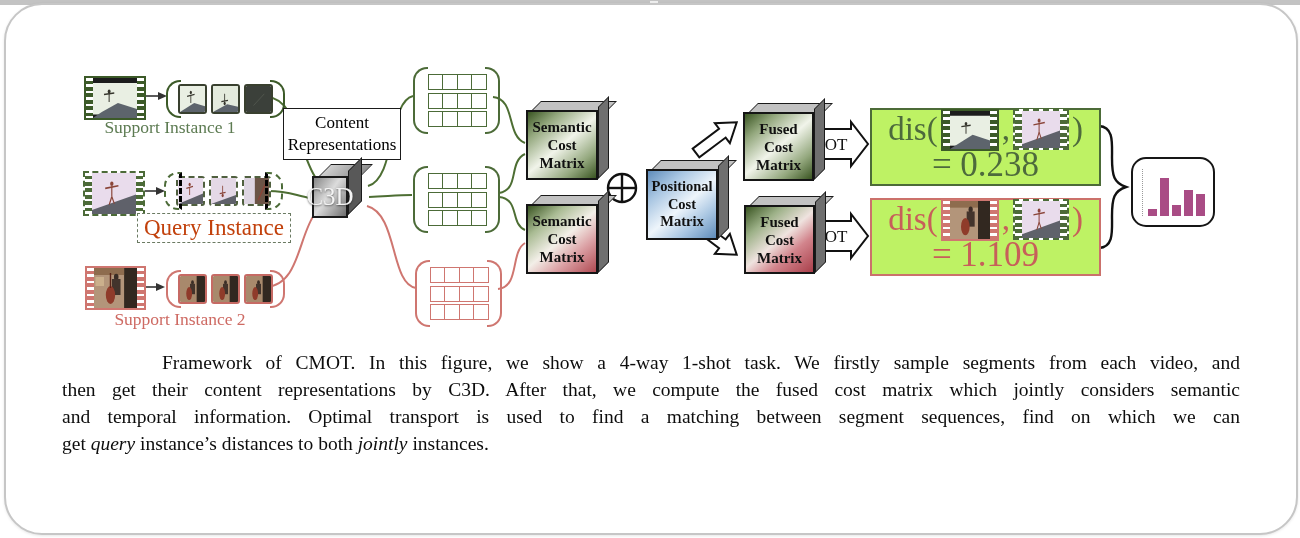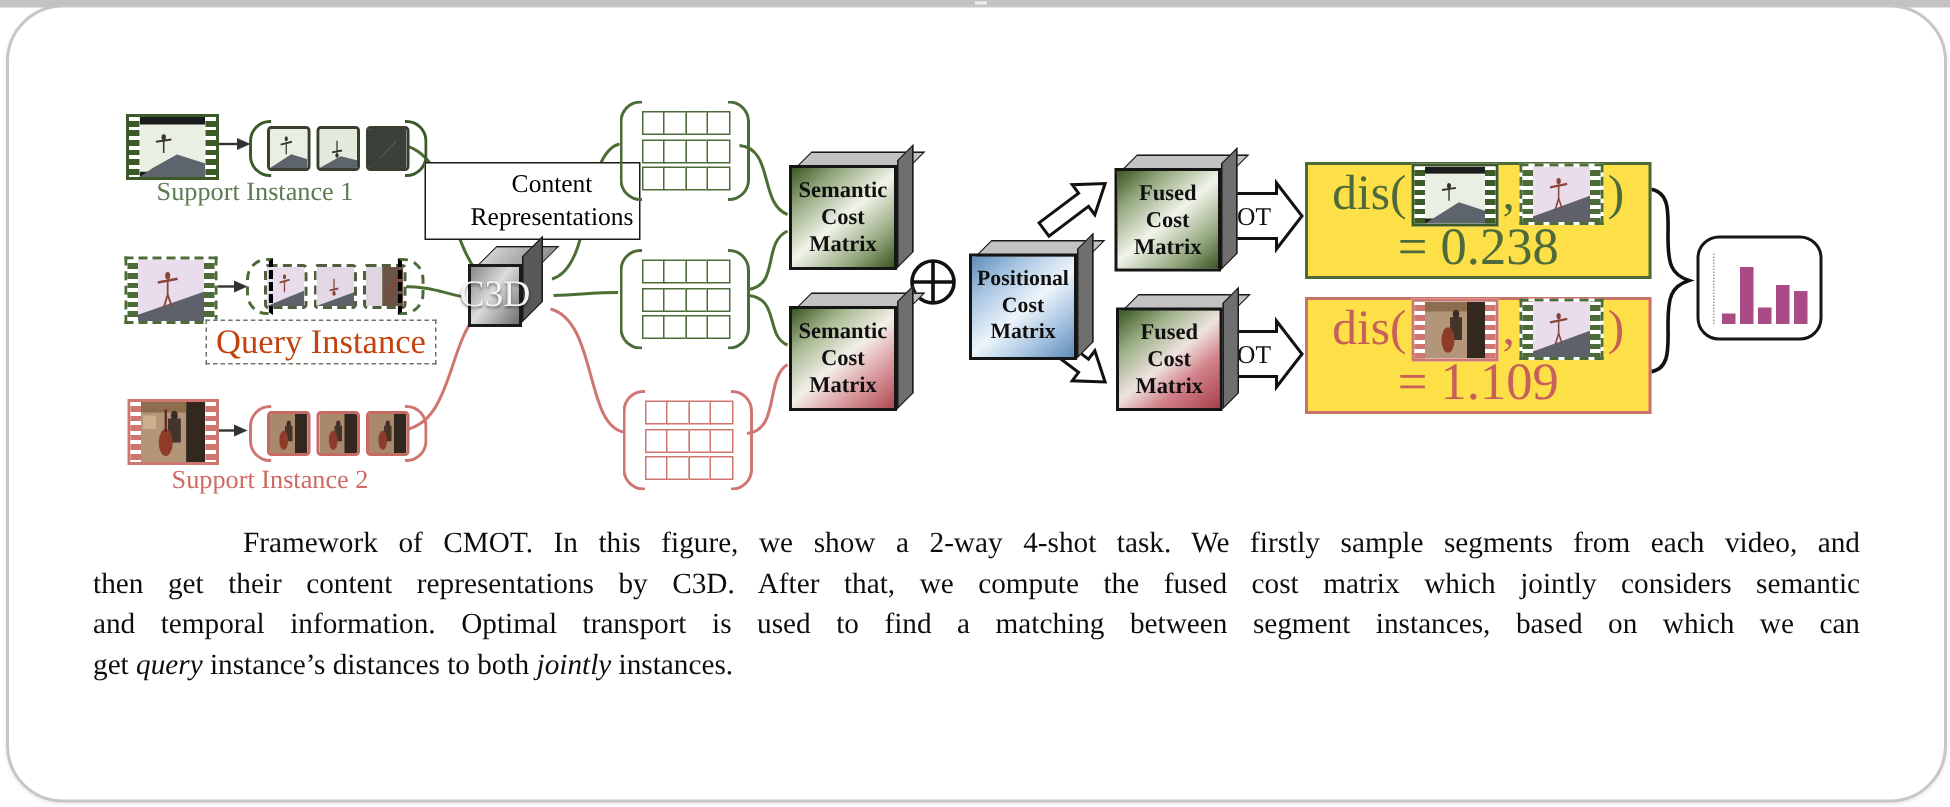--- a/index.html
+++ b/index.html
@@ -31,21 +31,21 @@
   
   .grid-wrap{position:absolute;padding:7px 15px;}
   .grid{display:flex;flex-direction:column;gap:2.5px;}
   .grow{display:flex;}
   .gcell{width:14px;height:14px;background:#fff;border:1.7px solid var(--gc,#4c6b38);margin-right:-1.7px;}
   
   .rowlabel{position:absolute;font-size:17.5px;text-align:center;}
   .query-box{position:absolute;border:1.6px dashed #6a7a62;padding:1px 6px;font-size:23px;color:#c2410c;background:#fff;margin-left:11px;}
   
   .bbox{position:absolute;background:#fff;border:1.6px solid #1a1a1a;text-align:center;
-        display:flex;flex-direction:column;justify-content:center;padding-left:26px;}
+        display:flex;flex-direction:column;justify-content:center;}
   
   .slab{position:absolute;}
   .slab::before{content:"";position:absolute;left:4px;right:-8px;top:-9px;height:9px;background:#c2c2c2;
         border:1.6px solid #1a1a1a;transform:skewX(-45deg);transform-origin:bottom left;}
   .slab::after{content:"";position:absolute;right:-11px;top:-3px;width:9px;height:100%;background:#6f6f6f;
         border:1.6px solid #1a1a1a;transform:skewY(-45deg);transform-origin:left top;}
   .slab .face{position:absolute;inset:0;border:2px solid #151515;z-index:2;display:flex;flex-direction:column;
         align-items:center;justify-content:center;font-weight:bold;font-size:15px;line-height:1.2;color:#101010;}
   .slab.green .face{background:linear-gradient(140deg,#3a5522 0%,#94a87e 22%,#f1f4ea 50%,#94a87e 78%,#3a5522 100%);}
   .slab.greenred .face{background:linear-gradient(140deg,#3a5522 0%,#a9bb93 25%,#f3efe8 50%,#dba0a4 72%,#b04a52 100%);}
@@ -54,21 +54,21 @@
   
   .cube{position:absolute;left:312px;top:176px;width:36px;height:42px;}
   .cube::before{content:"";position:absolute;left:5px;right:-11px;top:-12px;height:12px;background:linear-gradient(90deg,#d0d0d0,#8f8f8f);
         border:1.6px solid #1a1a1a;transform:skewX(-45deg);transform-origin:bottom left;}
   .cube::after{content:"";position:absolute;right:-14px;top:-5px;width:12px;height:100%;background:#585858;
         border:1.6px solid #1a1a1a;transform:skewY(-45deg);transform-origin:left top;}
   .cface{position:absolute;inset:0;border:2px solid #1a1a1a;z-index:2;display:flex;align-items:center;justify-content:center;
         background:linear-gradient(125deg,#878787,#dcdcdc 45%,#6e6e6e);color:#f4f4f4;font-size:25px;
         text-shadow:0 1px 2px rgba(0,0,0,.5);}
   
-  .disbox{position:absolute;width:227px;height:74px;background:#fde047;display:flex;flex-direction:column;
+  .disbox{position:absolute;width:227px;height:74px;background:#bef264;display:flex;flex-direction:column;
         align-items:center;justify-content:center;}
   .disbox .drow{display:flex;align-items:center;gap:3px;height:40px;}
   .disbox .fn{font-size:33px;}
   .disbox .dval{font-size:35px;margin-top:-5px;}
   .disbox.greenb{border:2px solid #4c6b38;color:#4d6a3c;}
   .disbox.redb{border:2px solid #cb716b;color:#c75f5a;}
   
   .chart-icon{position:absolute;left:1131px;top:157px;width:80px;height:66px;border:2.5px solid #161616;
         border-radius:15px;background:#fff;}
   .chart-axis{position:absolute;left:9px;top:10px;bottom:9px;width:0;border-left:1.6px dotted #9a9a9a;}
@@ -494,18 +494,18 @@
     <div class="chart-bars">
         <div class="bar" style="height: 7px; background: rgb(169, 76, 133);"></div>
         <div class="bar" style="height: 38px; background: rgb(169, 76, 133);"></div>
         <div class="bar" style="height: 11px; background: rgb(169, 76, 133);"></div>
         <div class="bar" style="height: 26px; background: rgb(169, 76, 133);"></div>
         <div class="bar" style="height: 22px; background: rgb(169, 76, 133);"></div>
       </div>
   </div>
 
   <div class="caption">
-    <div class="cap-line cap-j cap-ind">Framework of CMOT. In this figure, we show a 2-way 4-shot task. We firstly sample segments from each video, and</div>
+    <div class="cap-line cap-j cap-ind">Framework of CMOT. In this figure, we show a 4-way 1-shot task. We firstly sample segments from each video, and</div>
     <div class="cap-line cap-j">then get their content representations by C3D. After that, we compute the fused cost matrix which jointly considers semantic</div>
-    <div class="cap-line cap-j">and temporal information. Optimal transport is used to find a matching between segment instances, based on which we can</div>
+    <div class="cap-line cap-j">and temporal information. Optimal transport is used to find a matching between segment sequences, find on which we can</div>
     <div class="cap-line"><span>get </span><span class="it">query</span><span> instance’s distances to both </span><span class="it">jointly</span><span> instances.</span></div>
   </div>
 </div>
 
 </body></html>

